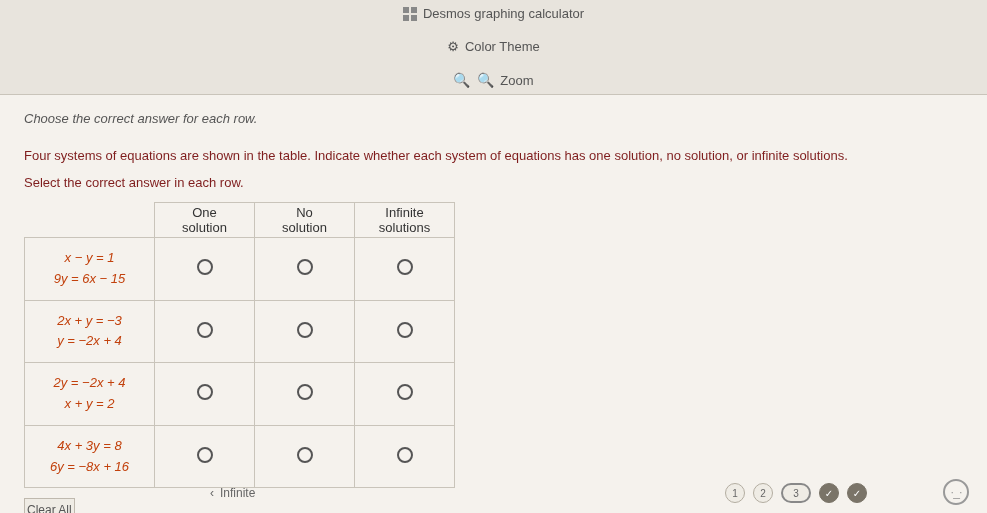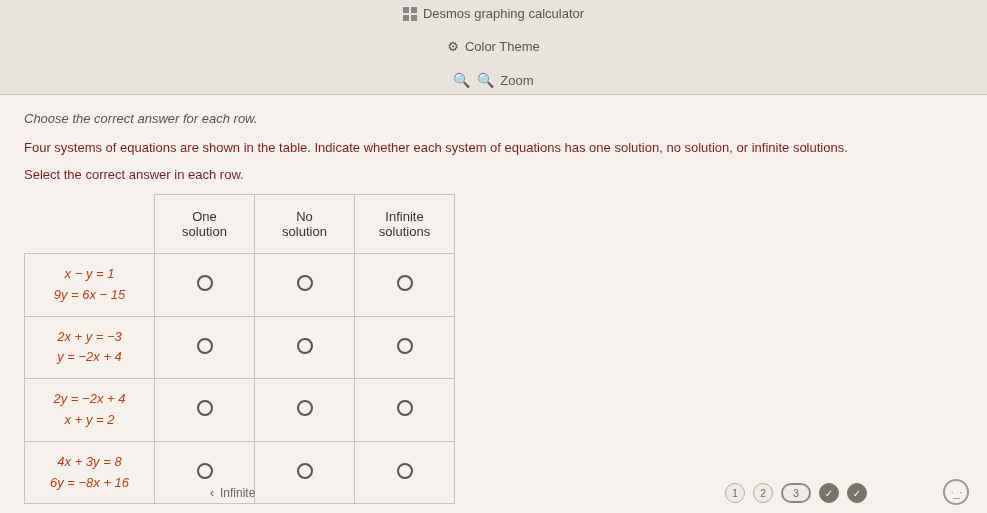--- a/index.html
+++ b/index.html
@@ -42,39 +42,39 @@
     }
     .gear-icon { font-size: 13px; color:#555; }
     .mag-icon { font-size: 14px; color:#555; }
     .content {
       padding: 16px 24px 0 24px;
     }
     .instruction {
       font-style: italic;
       font-size: 13px;
       color: #555;
-      margin-bottom: 14px;
+      margin-bottom: 22px;
     }
     .para {
       font-size: 13px;
       color: #7f1d1d;
       margin-bottom: 12px;
     }
     table.quiz {
       border-collapse: collapse;
       font-size: 13px;
     }
     table.quiz th, table.quiz td {
       border: 1px solid #c9c4ba;
       text-align: center;
       vertical-align: middle;
     }
     table.quiz th {
       font-weight: normal;
-      padding: 14px 18px;
+      padding: 2px 18px;
       background: #f5f2ed;
     }
     .corner { border: none !important; }
     .row-label {
       width: 130px;
       padding: 10px 14px;
       text-align: center;
       font-style: italic;
       color: #c2410c;
       line-height: 1.6;

